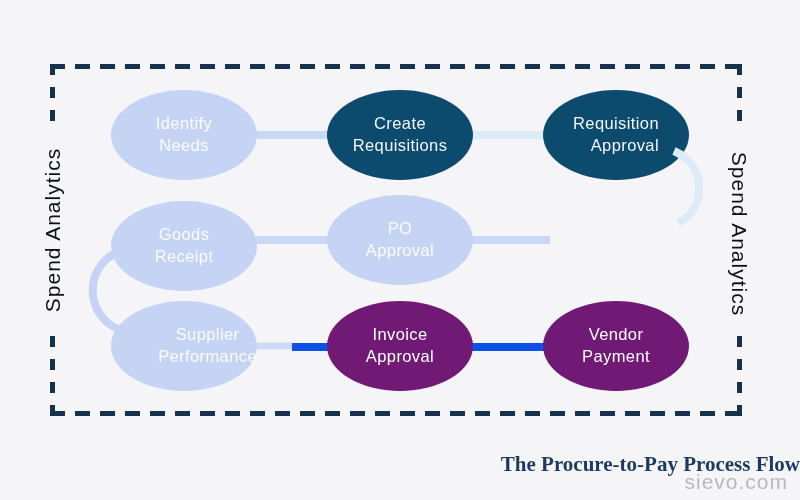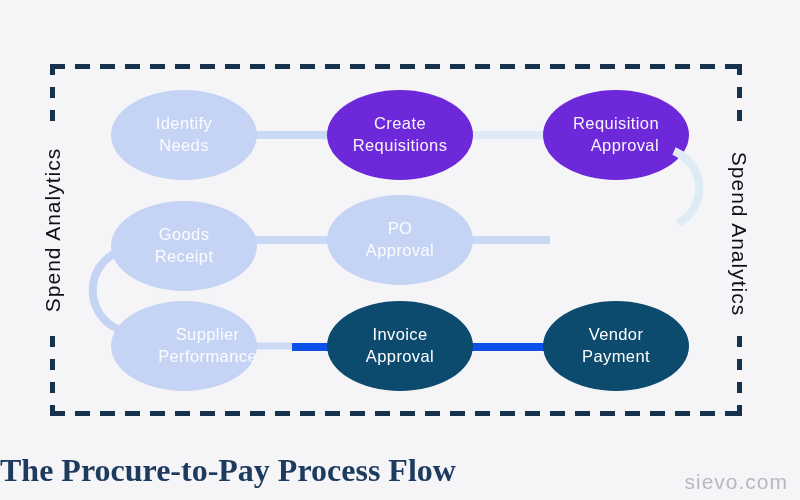--- a/index.html
+++ b/index.html
@@ -37,23 +37,23 @@
   }
   .node-label {
     white-space: pre-line;
     font-size: 16.5px;
     line-height: 1.32;
     letter-spacing: 0.4px;
     font-weight: 500;
   }
   .node--default { background: #c5d4f4; }
   .node--default .node-label { color: rgba(255,255,255,0.92); }
-  .node--faded { background: #6d28d9; }
+  .node--faded { background: #0c4a6e; }
   .node--faded .node-label { color: rgba(255,255,255,0.95); }
-  .node--highlight { background: #0c4a6e; }
+  .node--highlight { background: #701a75; }
   .node--highlight .node-label { color: #ffffff; }
 
   .node--r1c1 { left: 111px; top: 90px; }
   .node--r1c2 { left: 327px; top: 90px; }
   .node--r1c3 { left: 543px; top: 90px; text-align: right; }
   .node--r2c1 { left: 111px; top: 201px; }
   .node--r2c2 { left: 327px; top: 195px; text-align: center; }
   .node--r2c3 { left: 543px; top: 195px; }
   .node--r3c1 { left: 111px; top: 301px; justify-content: flex-end; }
   .node--r3c2 { left: 327px; top: 301px; }
@@ -75,24 +75,24 @@
   .side-label--right {
     left: 739px;
     top: 234px;
     transform: translate(-50%, -50%) rotate(90deg);
   }
   .title {
     position: absolute;
     left: 0;
     right: 0;
     top: 452px;
-    text-align: left;
+    text-align: right;
     font-family: "Liberation Serif", serif;
     font-weight: 700;
-    font-size: 32px;
+    font-size: 21px;
     color: #1d3a5f;
     z-index: 4;
   }
   .watermark {
     position: absolute;
     right: 12px;
     top: 470px;
     font-size: 21px;
     letter-spacing: 1px;
     color: #b5b9bc;

